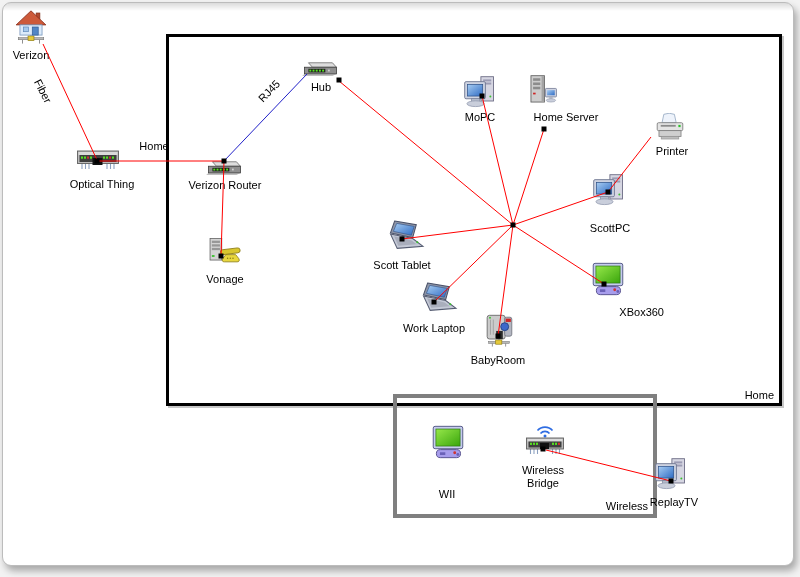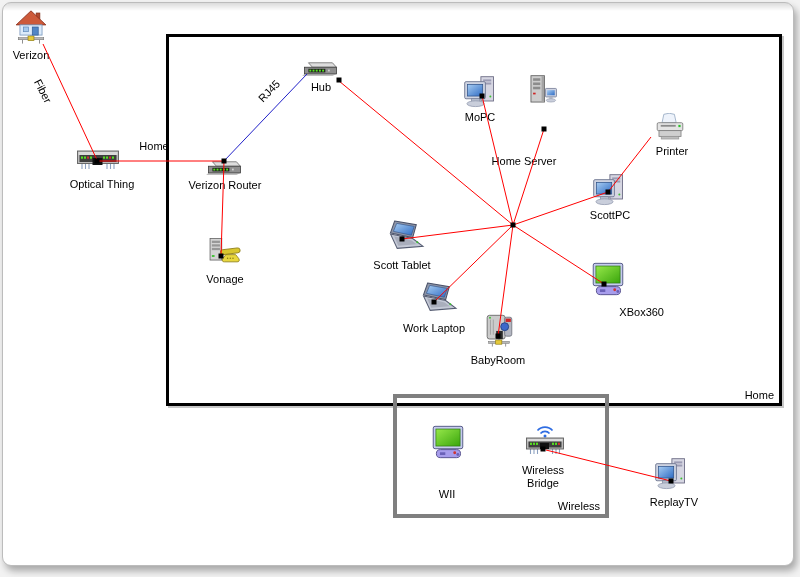--- a/index.html
+++ b/index.html
@@ -20,21 +20,21 @@
 </style>
 </head>
 <body>
 
 <div id="stage" data-name="application-window">
   <div id="page" data-name="diagram-page">
     <div id="canvas" data-name="diagram-canvas">
         <div class="box" data-name="container-home" style="left: 163px; top: 31px; width: 616px; height: 372px; border: 3px solid rgb(0, 0, 0);">
           <span class="box-label" data-name="container-label-home">Home</span>
         </div>
-        <div class="box" data-name="container-wireless" style="left: 390px; top: 391px; width: 216px; height: 124px; border: 4px solid rgb(127, 127, 127);">
+        <div class="box" data-name="container-wireless" style="left: 390px; top: 391px; width: 264px; height: 124px; border: 4px solid rgb(127, 127, 127);">
           <span class="box-label" data-name="container-label-wireless">Wireless</span>
         </div>
         <div class="node" data-name="node-verizon" style="left: 11px; top: 7px; width: 34px; height: 34px;">
           <svg data-name="house-icon">
             <use href="#sym-house"></use>
           </svg>
         </div>
         <div class="node-label" data-name="node-label-verizon" style="left: -27px; top: 46px; width: 110px;">Verizon</div>
         <div class="node" data-name="node-optical-thing" style="left: 73px; top: 143px; width: 44px; height: 26px;">
           <svg data-name="optical-switch-icon">
@@ -58,33 +58,33 @@
           <svg data-name="desktop-computer-icon">
             <use href="#sym-desktop-computer"></use>
           </svg>
         </div>
         <div class="node-label" data-name="node-label-mopc" style="left: 422px; top: 108px; width: 110px;">MoPC</div>
         <div class="node" data-name="node-home-server" style="left: 522px; top: 71px; width: 34px; height: 34px;">
           <svg data-name="server-icon">
             <use href="#sym-server"></use>
           </svg>
         </div>
-        <div class="node-label" data-name="node-label-home-server" style="left: 466px; top: 108px; width: 110px; margin-top: 44px;">Home Server</div>
+        <div class="node-label" data-name="node-label-home-server" style="left: 508px; top: 108px; width: 110px;">Home Server</div>
         <div class="node" data-name="node-printer" style="left: 649px; top: 110px; width: 36px; height: 30px;">
           <svg data-name="printer-icon">
             <use href="#sym-printer"></use>
           </svg>
         </div>
         <div class="node-label" data-name="node-label-printer" style="left: 614px; top: 142px; width: 110px;">Printer</div>
         <div class="node" data-name="node-scottpc" style="left: 588px; top: 169px; width: 36px; height: 36px;">
           <svg data-name="desktop-computer-icon">
             <use href="#sym-desktop-computer"></use>
           </svg>
         </div>
-        <div class="node-label" data-name="node-label-scottpc" style="left: 552px; top: 206px; width: 110px;">ScottPC</div>
+        <div class="node-label" data-name="node-label-scottpc" style="left: 552px; top: 219px; width: 110px;">ScottPC</div>
         <div class="node" data-name="node-scott-tablet" style="left: 382px; top: 216.5px; width: 44px; height: 33px;">
           <svg data-name="laptop-icon">
             <use href="#sym-laptop"></use>
           </svg>
         </div>
         <div class="node-label" data-name="node-label-scott-tablet" style="left: 344px; top: 256px; width: 110px;">Scott Tablet</div>
         <div class="node" data-name="node-work-laptop" style="left: 415px; top: 278.5px; width: 44px; height: 33px;">
           <svg data-name="laptop-icon">
             <use href="#sym-laptop"></use>
           </svg>

